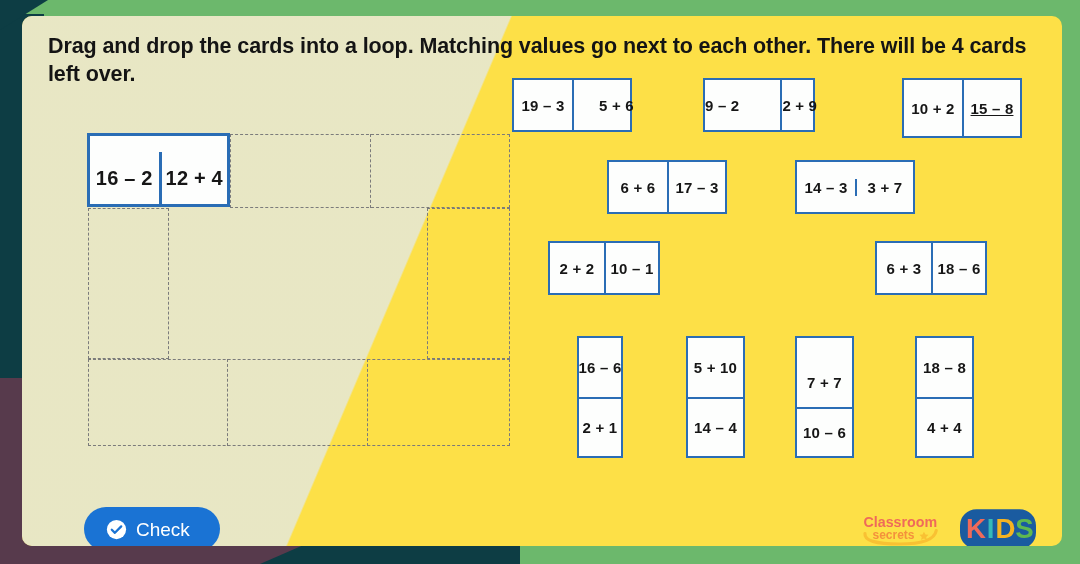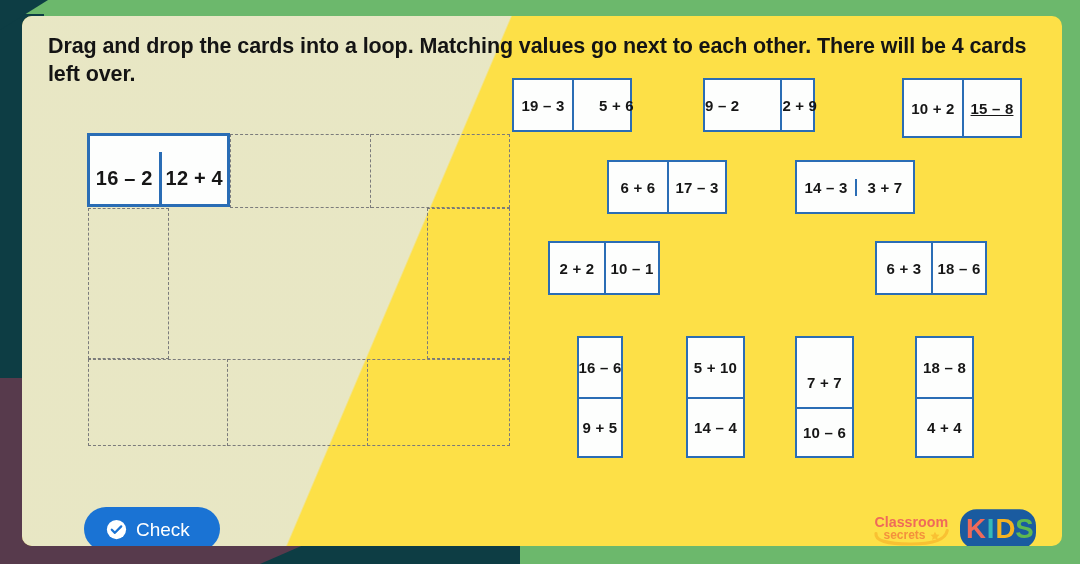--- a/index.html
+++ b/index.html
@@ -99,21 +99,21 @@
     display: flex;
     align-items: center;
     gap: 9px;
     padding-left: 22px;
     cursor: pointer;
   }
   .check-icon { width: 21px; height: 21px; flex: 0 0 auto; }
   .check-label { color:#fff; font-size:19px; font-weight:400; line-height:1; }
 
   
-  .logo-wrap { position:absolute; right:26px; top:492px; display:flex; align-items:center; gap:9px;text-decoration:underline; }
+  .logo-wrap { position:absolute; right:26px; top:492px; display:flex; align-items:center; gap:20px;text-decoration:underline; }
   .cs-logo { width: 78px; height: 36px; }
   .kids-logo { width: 76px; height: 42px; }
 </style>
 </head>
 <body>
 
 <div class="bg-green"></div>
 <div class="bg-teal-left"></div>
 <div class="bg-purple-left"></div>
 <div class="bg-teal-top"></div>
@@ -172,21 +172,21 @@
     <div class="cell" style="width:50%;">2 + 2</div>
     <div class="cell" style="width:50%;">10 – 1</div>
   </div>
   <div class="card" style="left:853px; top:225px; width:112px; height:54px;justify-content:space-between;">
     <div class="cell" style="width:50%;">6 + 3</div>
     <div class="cell" style="width:50%;">18 – 6</div>
   </div>
 
   <div class="card vert" style="left:555px; top:320px; width:46px; height:122px;">
     <div class="cell" style="height:50%;">16 – 6</div>
-    <div class="cell" style="height:50%;">9 + 5</div>
+    <div class="cell" style="height:50%;">2 + 1</div>
   </div>
   <div class="card vert" style="left:664px; top:320px; width:59px; height:122px;">
     <div class="cell" style="height:50%;">5 + 10</div>
     <div class="cell" style="height:50%;">14 – 4</div>
   </div>
   <div class="card vert" style="left:773px; top:320px; width:59px; height:122px;">
     <div class="cell" style="height:50%;margin-top:20px;">7 + 7</div>
     <div class="cell" style="height:50%;">10 – 6</div>
   </div>
   <div class="card vert" style="left:882px; top:320px; width:59px; height:122px;margin-left:11px;">

